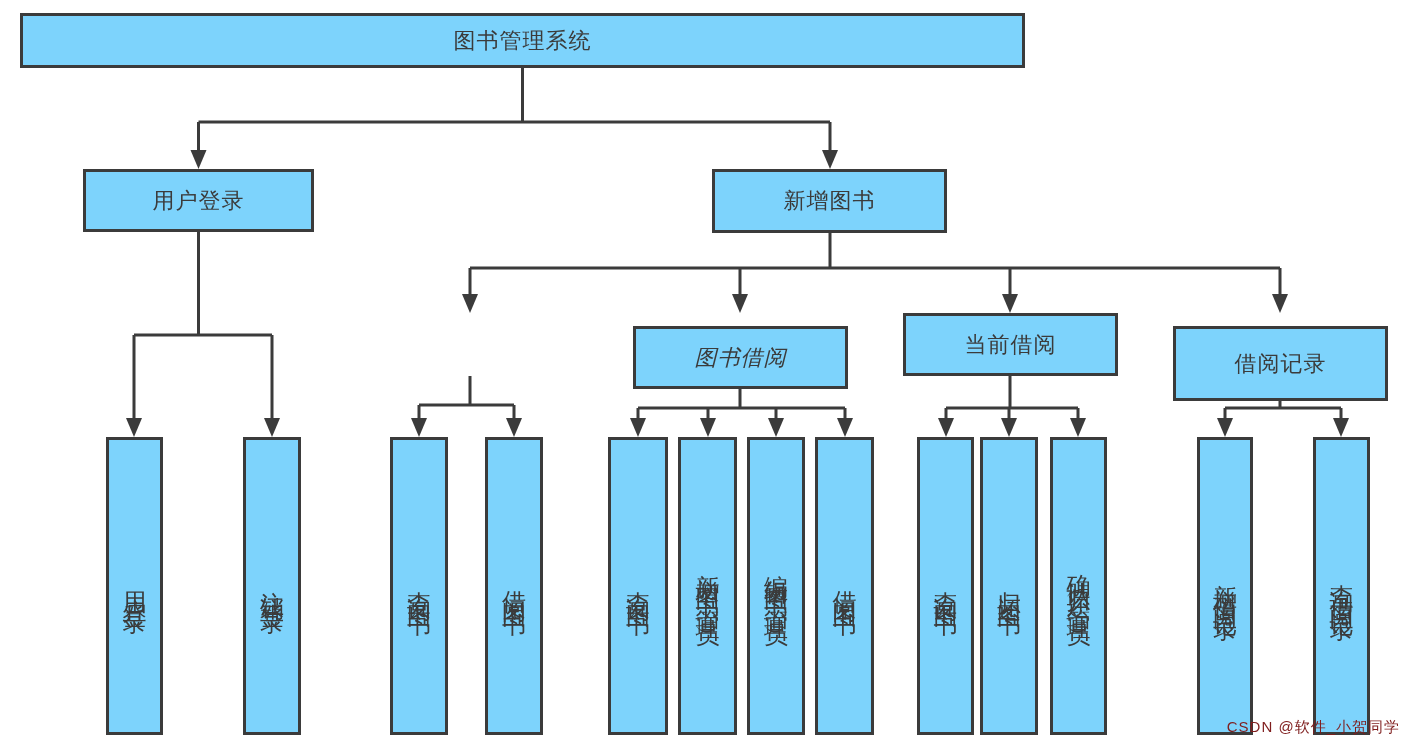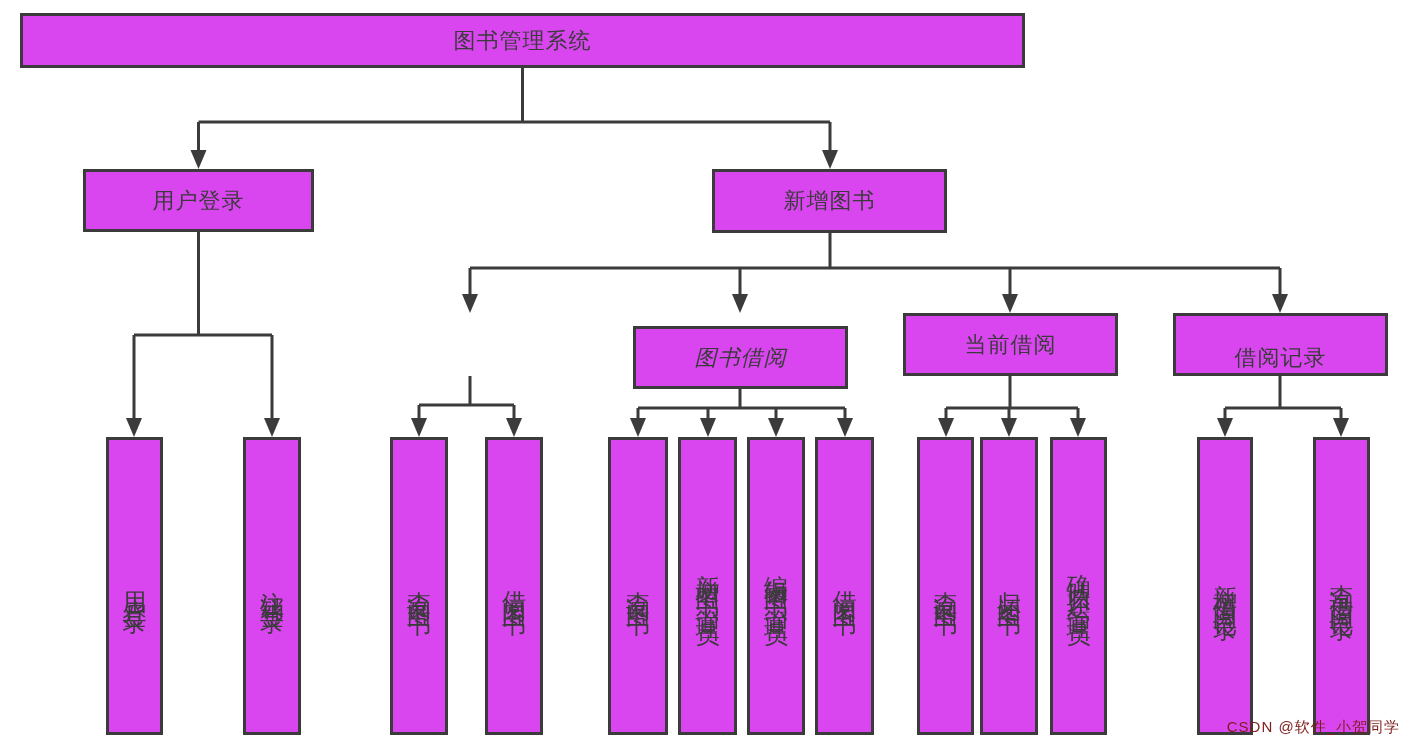--- a/index.html
+++ b/index.html
@@ -27,21 +27,21 @@
     stroke-width: 3;
     fill: none;
   }
   .connectors polygon {
     fill: #3b3b3b;
     stroke: none;
   }
   .node {
     position: absolute;
     box-sizing: border-box;
-    background: #d946ef;
+    background: #7dd3fc;
     border: 3px solid #3b3b3b;
     display: flex;
     align-items: center;
     justify-content: center;
     color: #3b3b3b;
   }
   .hnode span {
     font-size: 22px;
     letter-spacing: 1px;
     white-space: nowrap;
@@ -115,21 +115,21 @@
   <div class="node hnode" style="left:712px;top:169px;width:235px;height:64px;">
     <span>新增图书</span>
   </div>
 
   <div class="node hnode" style="left:633px;top:326px;width:215px;height:63px;font-style:italic;">
     <span>图书借阅</span>
   </div>
   <div class="node hnode" style="left:903px;top:313px;width:215px;height:63px;">
     <span>当前借阅</span>
   </div>
-  <div class="node hnode" style="left:1173px;top:313px;width:215px;height:63px;align-items:flex-end;">
+  <div class="node hnode" style="left:1173px;top:326px;width:215px;height:75px;">
     <span>借阅记录</span>
   </div>
 
   <div class="node vnode" style="left:106px;top:437px;width:57px;height:298px;">
     <span>用户登录</span>
   </div>
   <div class="node vnode" style="left:243px;top:437px;width:58px;height:298px;">
     <span>注销登录</span>
   </div>
 

